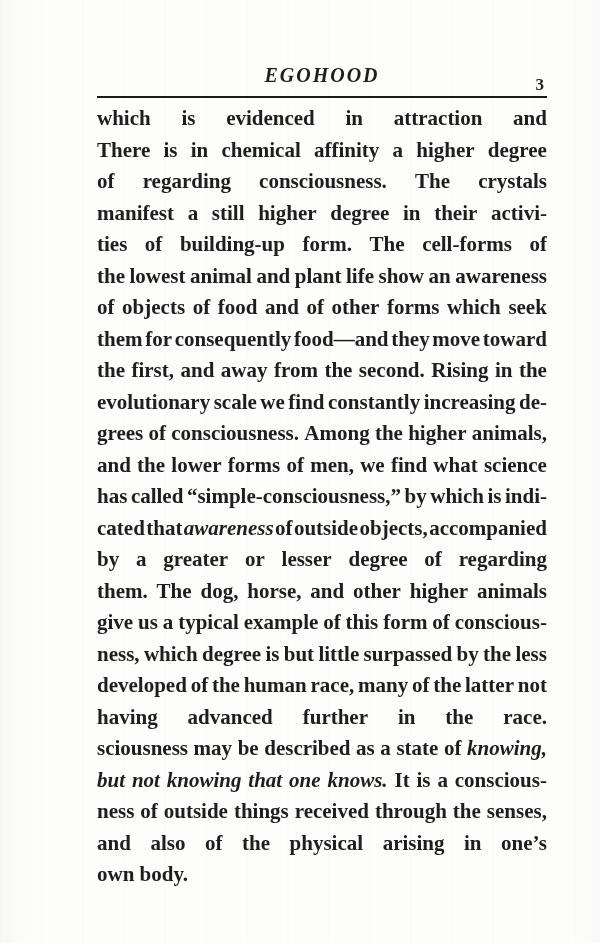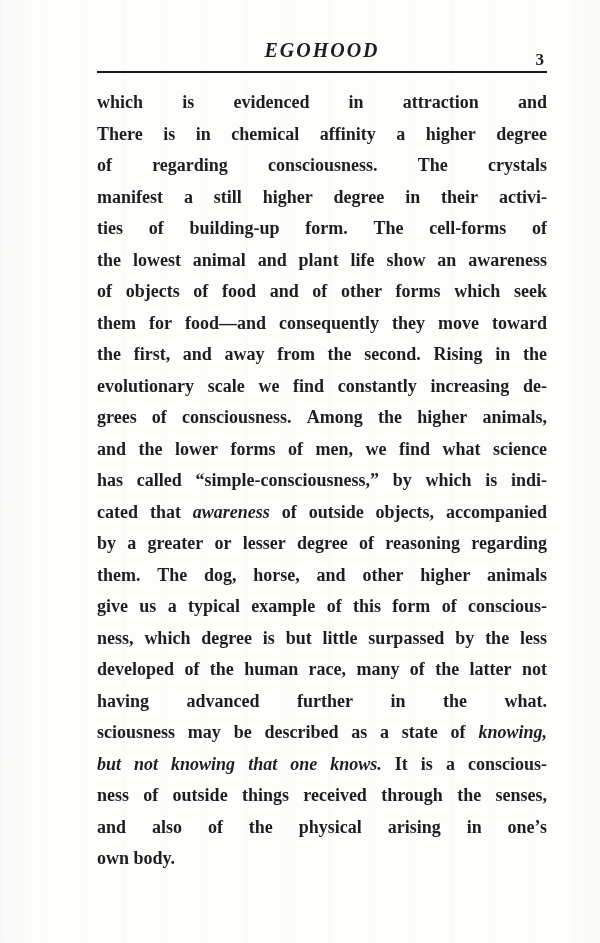--- a/index.html
+++ b/index.html
@@ -7,31 +7,31 @@
   .page {
     position:relative; width:600px; height:943px; overflow:hidden;
     background:
       linear-gradient(90deg, rgba(0,0,0,0.018), rgba(0,0,0,0) 6%, rgba(0,0,0,0) 94%, rgba(0,0,0,0.012)),
       repeating-linear-gradient(90deg, rgba(0,0,0,0.006) 0 2px, rgba(0,0,0,0) 2px 41px),
       var(--paper);
     font-family:"Liberation Serif","DejaVu Serif",serif;
     color:var(--ink);
   }
   .content { position:absolute; left:97px; top:0; width:450px; }
-  .header { position:relative; padding-top:39px; }
+  .header { position:relative; padding-top:64px; }
   .title {
     text-align:center; font-style:italic; font-weight:bold;
     font-size:20px; line-height:22px; letter-spacing:2px;
   }
   .pagenum {
     position:absolute; right:3px; bottom:-7px;
     font-weight:bold; font-size:17px; line-height:17px;
   }
   .rule { border:0; border-top:2px solid var(--rule); margin:10px 0 0 0; }
-  .body { margin-top:14px; font-size:18px; font-weight:600; }
+  .body { margin-top:5px; font-size:21px; font-weight:600; }
   .line {
     display:flex; justify-content:space-between;
     height:31.5px; line-height:31.5px; overflow:hidden;
     white-space:pre;
   }
   .line-end {
     display:block; height:31.5px; line-height:31.5px;
     text-align:left; white-space:pre; overflow:hidden;
   }
   .i  { font-style:italic; }
@@ -48,33 +48,33 @@
     </div>
     <hr class="rule">
     <div class="body">
         <div class="line"><span>which</span><span>is</span><span>evidenced</span><span>in</span><span>attraction</span><span>and</span></div>
         <div class="line"><span>There</span><span>is</span><span>in</span><span>chemical</span><span>affinity</span><span>a</span><span>higher</span><span>degree</span></div>
         <div class="line"><span>of</span><span>regarding</span><span>consciousness.</span><span>The</span><span>crystals</span></div>
         <div class="line"><span>manifest</span><span>a</span><span>still</span><span>higher</span><span>degree</span><span>in</span><span>their</span><span>activi-</span></div>
         <div class="line"><span>ties</span><span>of</span><span>building-up</span><span>form.</span><span>The</span><span>cell-forms</span><span>of</span></div>
         <div class="line"><span>the</span><span>lowest</span><span>animal</span><span>and</span><span>plant</span><span>life</span><span>show</span><span>an</span><span>awareness</span></div>
         <div class="line"><span>of</span><span>objects</span><span>of</span><span>food</span><span>and</span><span>of</span><span>other</span><span>forms</span><span>which</span><span>seek</span></div>
-        <div class="line"><span>them</span><span>for</span><span>food—and</span><span>consequently</span><span>they</span><span>move</span><span>toward</span></div>
+        <div class="line"><span>them</span><span>for</span><span>consequently</span><span>food—and</span><span>they</span><span>move</span><span>toward</span></div>
         <div class="line"><span>the</span><span>first,</span><span>and</span><span>away</span><span>from</span><span>the</span><span>second.</span><span>Rising</span><span>in</span><span>the</span></div>
         <div class="line"><span>evolutionary</span><span>scale</span><span>we</span><span>find</span><span>constantly</span><span>increasing</span><span>de-</span></div>
         <div class="line"><span>grees</span><span>of</span><span>consciousness.</span><span>Among</span><span>the</span><span>higher</span><span>animals,</span></div>
         <div class="line"><span>and</span><span>the</span><span>lower</span><span>forms</span><span>of</span><span>men,</span><span>we</span><span>find</span><span>what</span><span>science</span></div>
         <div class="line"><span>has</span><span>called</span><span>“simple-consciousness,”</span><span>by</span><span>which</span><span>is</span><span>indi-</span></div>
         <div class="line"><span>cated</span><span>that</span><span class="i">awareness</span><span>of</span><span>outside</span><span>objects,</span><span>accompanied</span></div>
-        <div class="line"><span>by</span><span>a</span><span>greater</span><span>or</span><span>lesser</span><span>degree</span><span>of</span><span>reasoning</span><span>regarding</span></div>
+        <div class="line"><span>by</span><span>a</span><span>greater</span><span>or</span><span>lesser</span><span>degree</span><span>of</span><span>regarding</span></div>
         <div class="line"><span>them.</span><span>The</span><span>dog,</span><span>horse,</span><span>and</span><span>other</span><span>higher</span><span>animals</span></div>
         <div class="line"><span>give</span><span>us</span><span>a</span><span>typical</span><span>example</span><span>of</span><span>this</span><span>form</span><span>of</span><span>conscious-</span></div>
         <div class="line"><span>ness,</span><span>which</span><span>degree</span><span>is</span><span>but</span><span>little</span><span>surpassed</span><span>by</span><span>the</span><span>less</span></div>
         <div class="line"><span>developed</span><span>of</span><span>the</span><span>human</span><span>race,</span><span>many</span><span>of</span><span>the</span><span>latter</span><span>not</span></div>
-        <div class="line"><span>having</span><span>advanced</span><span>further</span><span>in</span><span>the</span><span>what.</span></div>
+        <div class="line"><span>having</span><span>advanced</span><span>further</span><span>in</span><span>the</span><span>race.</span></div>
         <div class="line"><span>sciousness</span><span>may</span><span>be</span><span>described</span><span>as</span><span>a</span><span>state</span><span>of</span><span class="bi">knowing,</span></div>
         <div class="line"><span class="bi">but</span><span class="bi">not</span><span class="bi">knowing</span><span class="bi">that</span><span class="bi">one</span><span class="bi">knows.</span><span>It</span><span>is</span><span>a</span><span>conscious-</span></div>
         <div class="line"><span>ness</span><span>of</span><span>outside</span><span>things</span><span>received</span><span>through</span><span>the</span><span>senses,</span></div>
         <div class="line"><span>and</span><span>also</span><span>of</span><span>the</span><span>physical</span><span>arising</span><span>in</span><span>one’s</span></div>
         <div class="line-end"><span>own body.</span></div>
       </div>
   </div>
 </div>
 
 </body></html>

